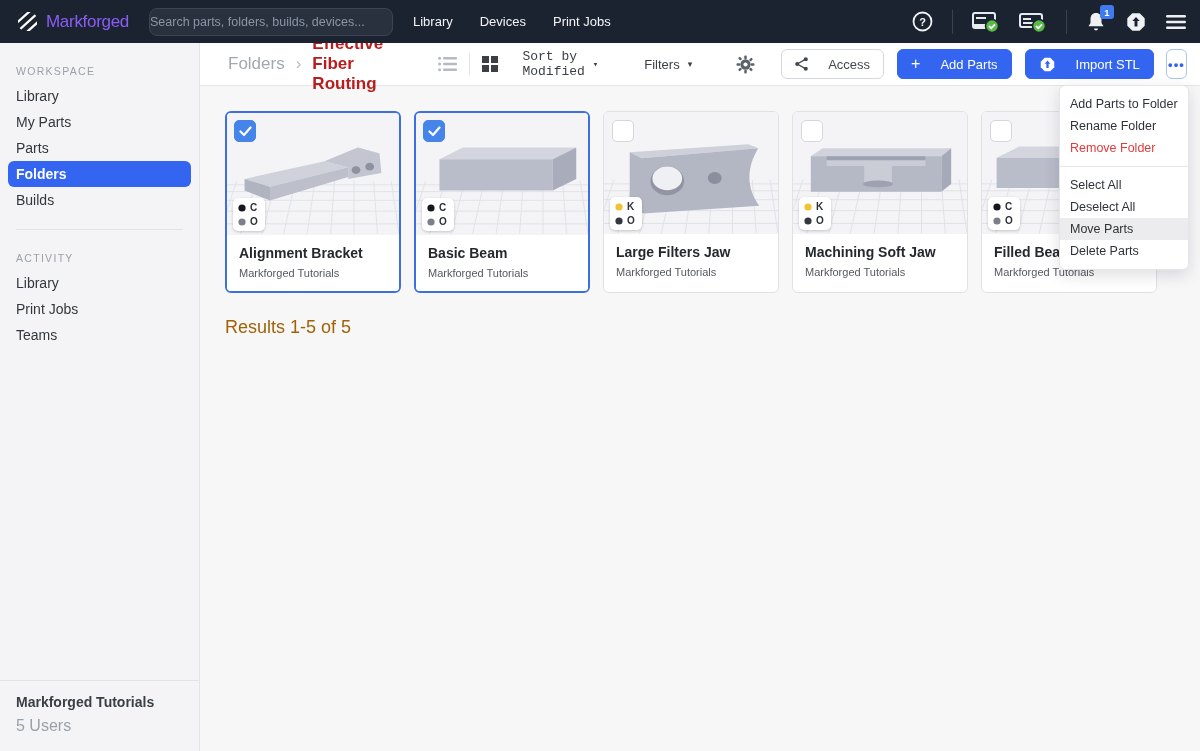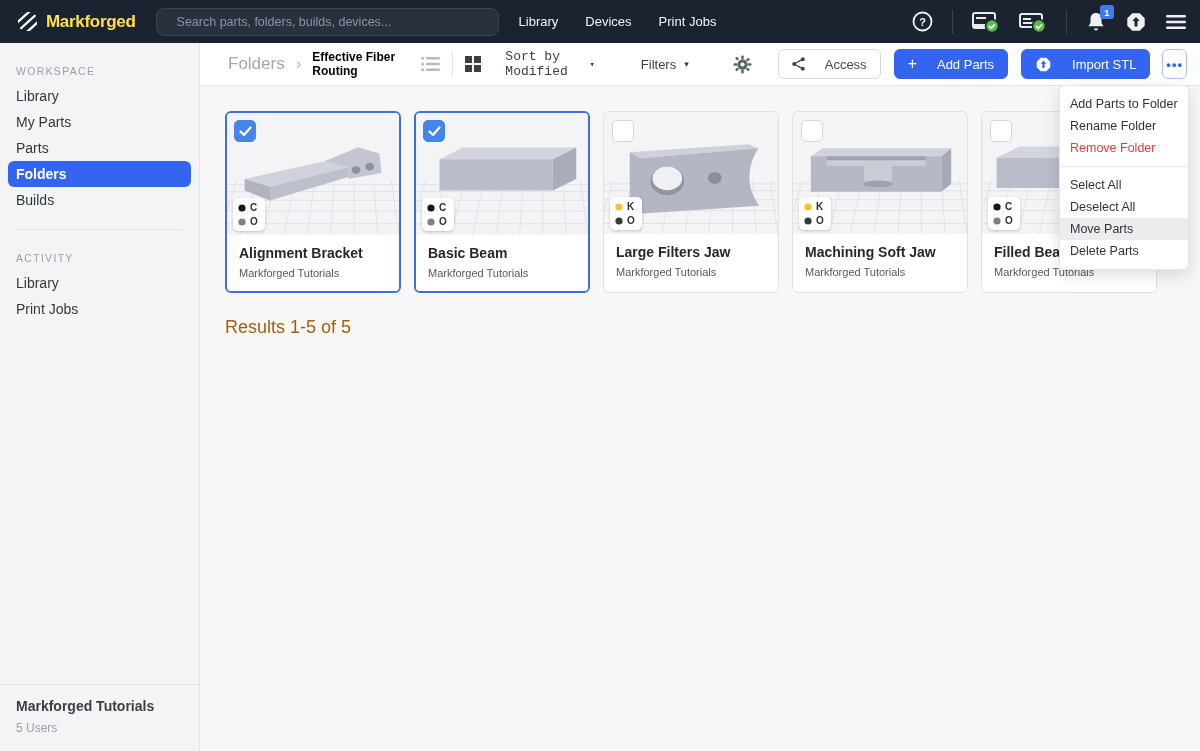--- a/index.html
+++ b/index.html
@@ -2,49 +2,49 @@
 <html><head>
 <meta charset="utf-8">
 <style>
   * { margin:0; padding:0; box-sizing:border-box; }
   html,body { width:1200px; height:751px; overflow:hidden; }
   body { font-family:"Liberation Sans", sans-serif; background:#f7f7f8; }
 
   
   .navbar { height:43px; background:#1b2330; display:flex; align-items:center; padding:0 14px 0 16px; position:relative; z-index:60; }
   .brand { display:flex; align-items:center; gap:7px; cursor:pointer; }
-  .brand-name { color:#fde047; font-size:17px; font-weight:700; letter-spacing:-0.3px; }
+  .brand-name { color:#8b5cf6; font-size:17px; font-weight:400; letter-spacing:-0.3px; }
   .search-wrap { margin-left:20px; }
-  .search-input { width:343px; height:28px; background:#29313f; border:1px solid #3c4453; border-radius:8px; color:#cfd5de; font-size:12.5px; padding:0 20px; outline:none; font-family:"Liberation Sans",sans-serif; }
+  .search-input { width:244px; height:28px; background:#29313f; border:1px solid #3c4453; border-radius:8px; color:#cfd5de; font-size:12.5px; padding:0 0; outline:none; font-family:"Liberation Sans",sans-serif; }
   .search-input::placeholder { color:#8b95a5; }
   .nav-links { display:flex; gap:27px; margin-left:20px; }
   .nav-link { color:#f2f4f7; font-size:13px; cursor:pointer; }
   .nav-right { margin-left:auto; display:flex; align-items:center; gap:19px; }
   .nav-divider { width:1px; height:24px; background:#3a4250; }
   .icon-btn { position:relative; display:flex; align-items:center; justify-content:center; cursor:pointer; }
   .badge { position:absolute; top:-6px; right:-8px; min-width:14px; height:14px; background:#3e7bf0; color:#fff; font-size:9.5px; font-weight:700; border-radius:3px; display:flex; align-items:center; justify-content:center; padding:0 3px; }
 
   
   .app { display:flex; height:708px; }
   .sidebar { width:200px; background:#f4f4f6; border-right:1px solid #e3e4e8; display:flex; flex-direction:column; }
   .side-heading { margin:22px 16px 6px; font-size:10.5px; font-weight:400; letter-spacing:1.3px; color:#9ba0a9; }
   .side-item { margin:0 8px; padding:5px 8px; border-radius:6px; font-size:14px; color:#33373d; cursor:pointer; }
   .side-item.active { background:#3365f1; color:#fff; font-weight:600; }
   .side-divider { border-top:1px solid #e2e3e7; margin:16px 16px 0; }
   .side-footer { margin-top:auto; border-top:1px solid #e2e3e7; margin:auto 0 0; padding:13px 16px 16px; }
   .ws-name { font-size:14px; font-weight:600; color:#3a3e45; }
-  .ws-users { font-size:12px; color:#9b9fa7; margin-top:7px; }
+  .ws-users { font-size:16px; color:#9b9fa7; margin-top:7px; }
 
   .main { flex:1; position:relative; }
 
   
   .toolbar { height:43px; background:#fff; border-bottom:1px solid #e4e5e9; display:flex; align-items:center; padding:0 13px 0 28px; }
   .crumb-parent { font-size:17px; color:#a3a8b0; cursor:pointer; }
   .crumb-sep { font-size:17px; color:#b7bbc2; margin:0 11px; }
-  .crumb-current { font-size:12px; font-weight:700; color:#000000; }
+  .crumb-current { font-size:17px; font-weight:700; color:#b91c1c; }
   .view-toggles { display:flex; align-items:center; margin-left:24px; }
   .vt-divider { width:1px; height:22px; background:#e2e3e7; margin:0 12px; }
   .sort-ctl, .filter-ctl { display:flex; align-items:center; gap:8px; font-size:13px; color:#3b4046; cursor:pointer; }
   .sort-ctl { margin-left:24px;font-family:Liberation Mono, monospace; }
   .filter-ctl { margin-left:46px; }
   .caret { font-size:9px; color:#3b4046; }
   .gear-wrap { margin-left:44px; cursor:pointer; display:flex; }
   .btn { display:flex; align-items:center; gap:20px; height:30px; border-radius:6px; font-size:13px; cursor:pointer; padding:0 13px; white-space:nowrap; }
   .btn-outline { margin-left:26px; background:#fff; border:1px solid #d5d8dd; color:#43484f; }
   .btn-blue { background:#3365f1; border:1px solid #3365f1; color:#fff; margin-left:13px; font-weight:500; }
@@ -184,20 +184,21 @@
     <div class="side-heading">WORKSPACE</div>
     <div class="side-item">Library</div>
     <div class="side-item">My Parts</div>
     <div class="side-item">Parts</div>
     <div class="side-item active">Folders</div>
     <div class="side-item">Builds</div>
     <div class="side-divider"></div>
     <div class="side-heading">ACTIVITY</div>
     <div class="side-item">Library</div>
     <div class="side-item">Print Jobs</div>
+    <div class="side-item">Teams</div>
     <div class="side-footer">
       <div class="ws-name">Markforged Tutorials</div>
       <div class="ws-users">5 Users</div>
     </div>
   </aside>
 
   <main class="main">
     <div class="toolbar">
       <span class="crumb-parent">Folders</span>
       <span class="crumb-sep">›</span>

